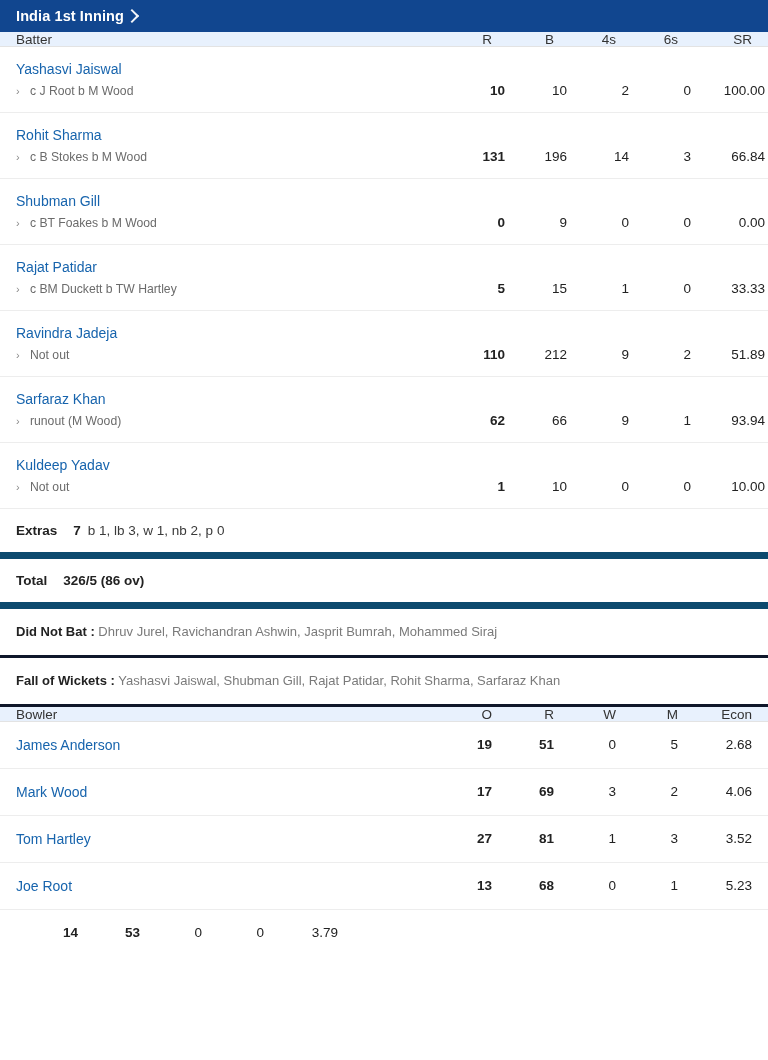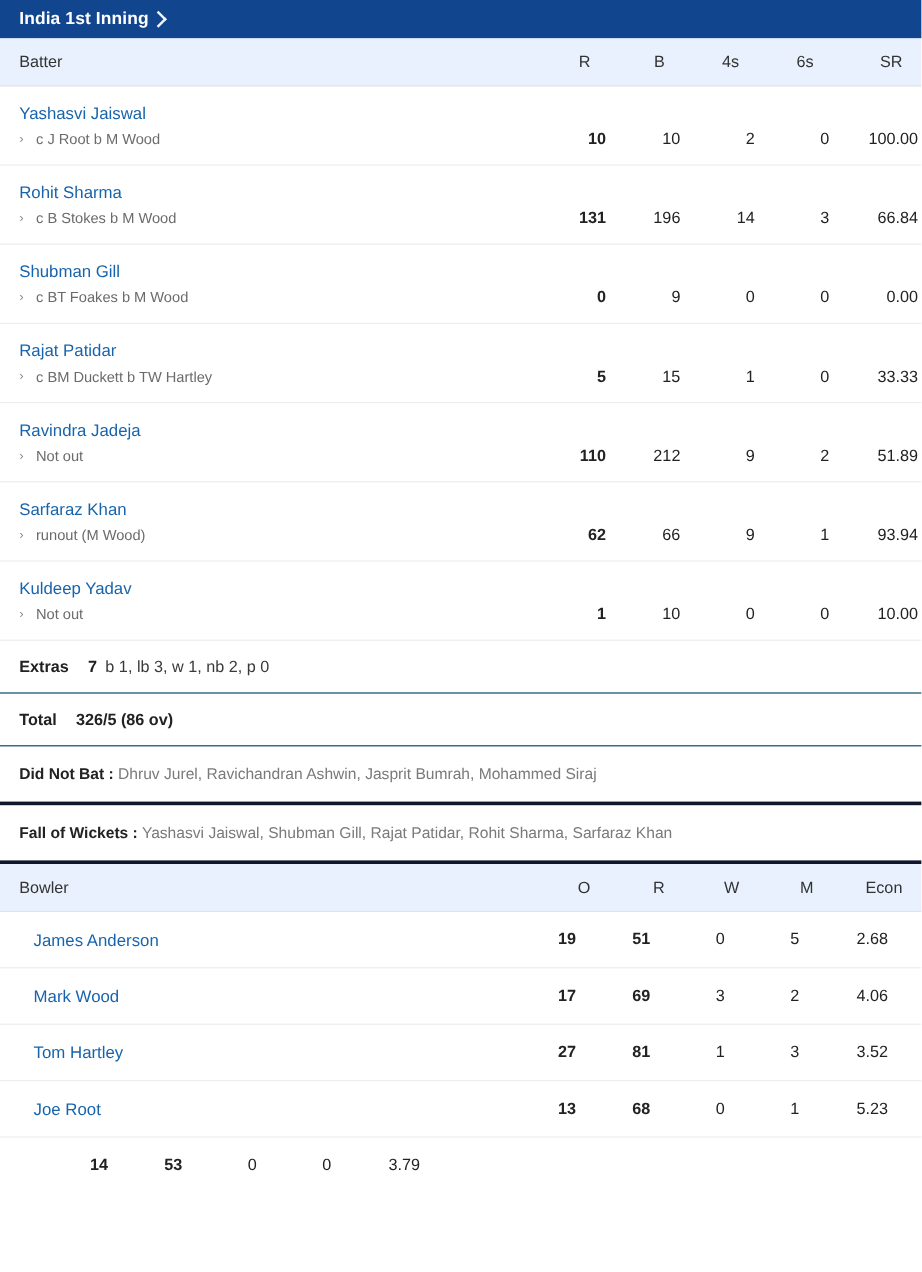--- a/index.html
+++ b/index.html
@@ -49,21 +49,21 @@
     height: 8px;
     border-right: 2px solid #fff;
     border-top: 2px solid #fff;
     transform: rotate(45deg);
   }
   
   .thead {
     background: #e8f1fd;
     display: flex;
     align-items: center;
-    height: 40px;
+    height: 15px;
     font-size: 13.5px;
     color: #333;
     padding: 0 16px;
     border-bottom: 1px solid #e3e3e3;
   }
   .thead .c-name { flex: 1 1 auto; text-align: left; }
   .col {
     width: 62px;
     text-align: right;
     flex: 0 0 auto;
@@ -108,21 +108,21 @@
     line-height: 18px;
   }
   .num.light {
     font-weight: normal;
   }
   
   .simple-row {
     display: flex;
     align-items: center;
     padding: 14px 16px;
-    border-bottom: 1px solid #0c4a6e;
+    border-bottom: 7px solid #0c4a6e;
     font-size: 13.5px;
   }
   .simple-row .label {
     font-weight: bold;
     color: #222;
     margin-right: 16px;
   }
   .simple-row .value-strong {
     font-weight: bold;
     color: #222;
@@ -141,21 +141,21 @@
     font-weight: bold;
     color: #222;
   }
   .note-row .value {
     color: #7a7a7a;
   }
   
   .brow {
     display: flex;
     align-items: center;
-    padding: 14px 28px;
+    padding: 14px 16px;
     border-bottom: 1px solid #ededed;
     font-size: 13.5px;
   }
   .brow .c-name { flex: 1 1 auto; }
   .brow:last-child { border-bottom: none; }
 </style>
 </head>
 <body>
 
 <div class="scorecard">

